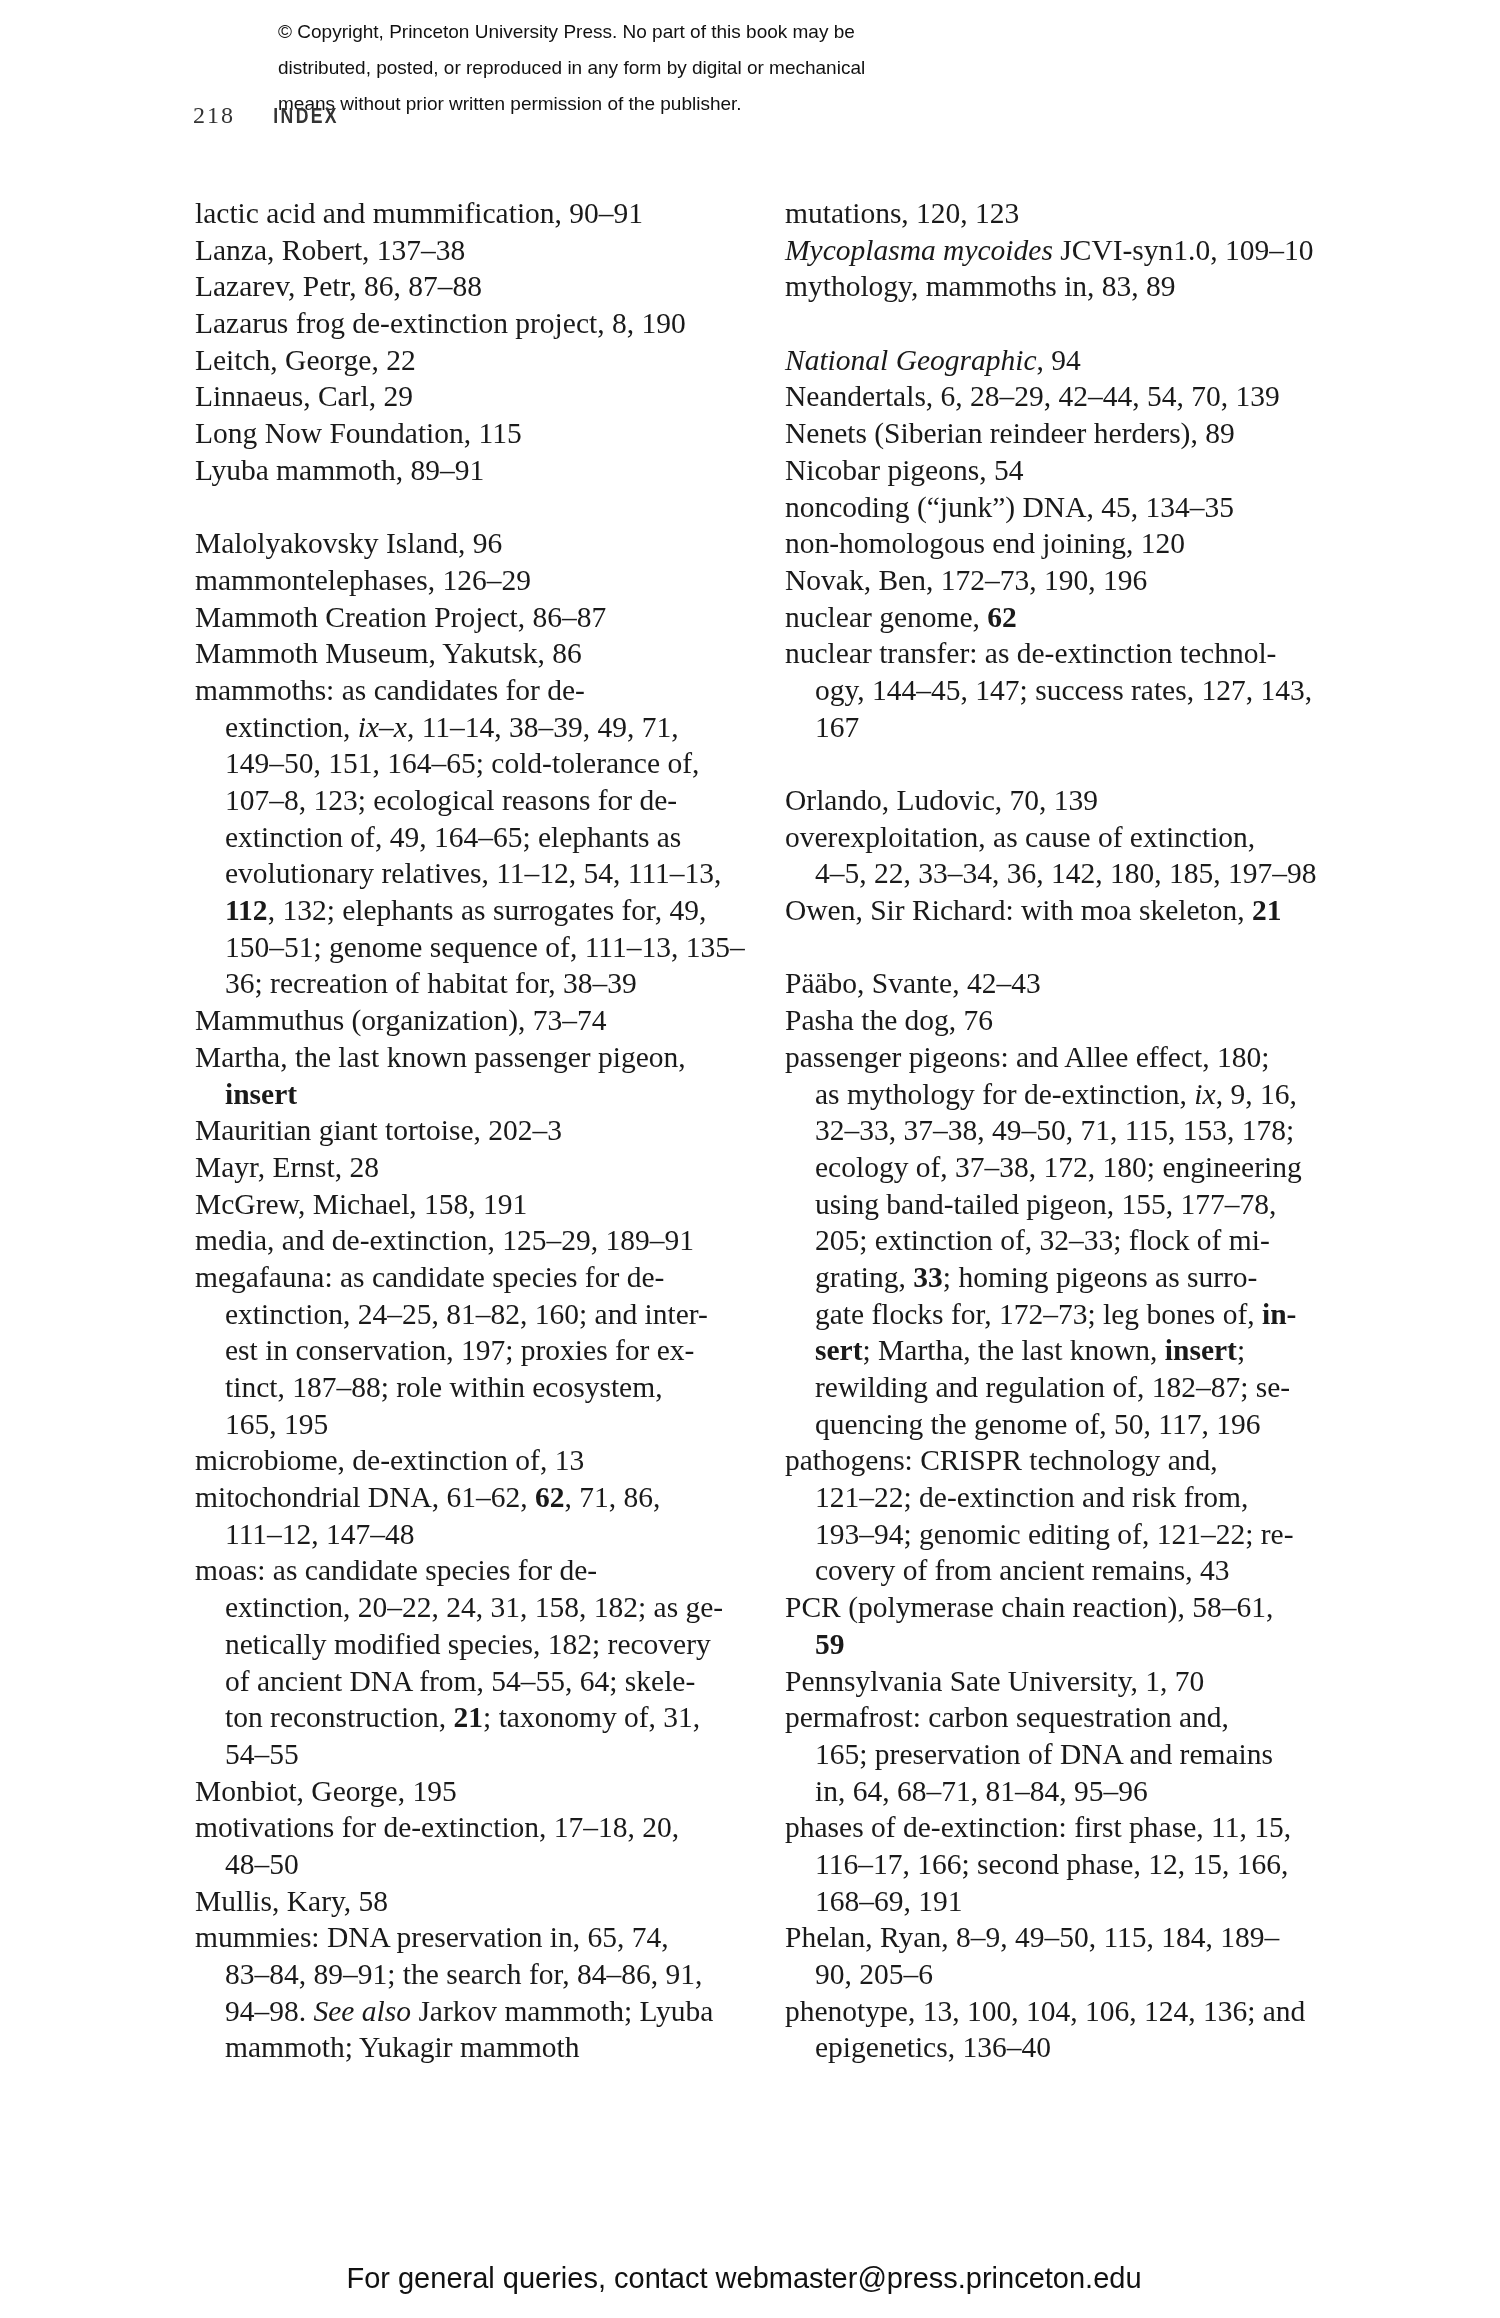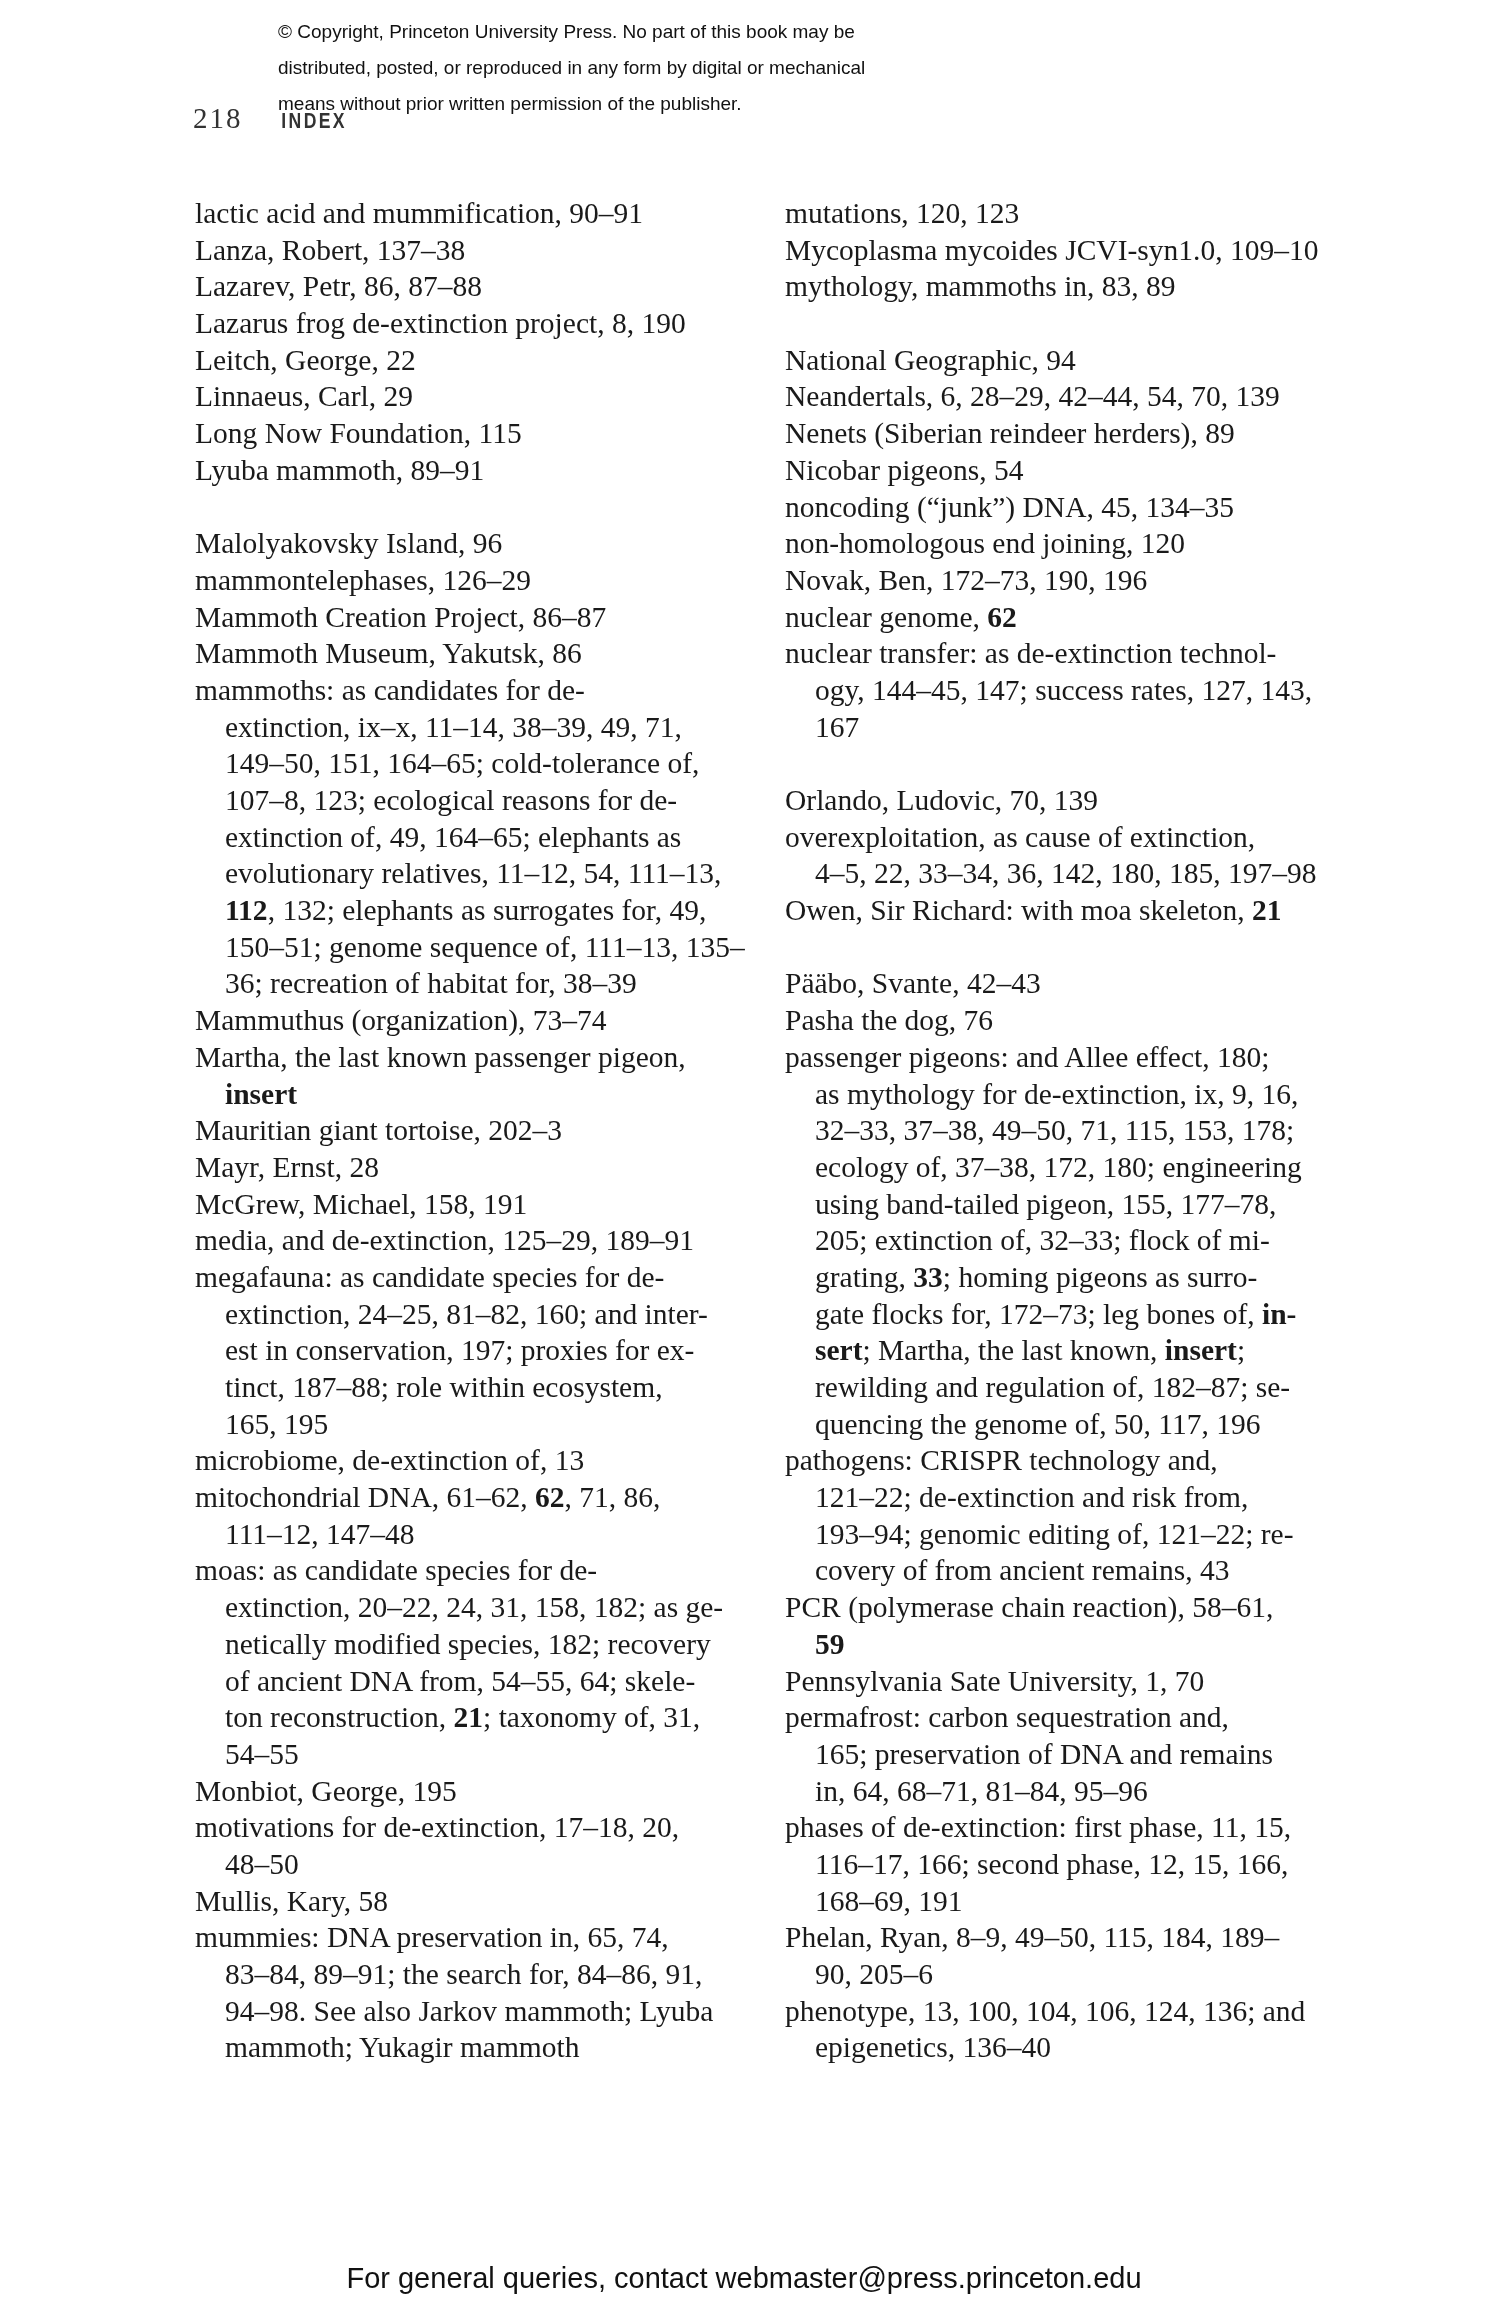--- a/index.html
+++ b/index.html
@@ -2,29 +2,29 @@
 <html><head>
 <meta charset="utf-8">
 <style>
   html, body { margin: 0; padding: 0; background: #ffffff; }
   body { width: 1500px; height: 2318px; position: relative; overflow: hidden; color: #1a1a1a; }
   .copyright {
     position: absolute; left: 278px; top: 14px; width: 1050px;
     font-family: "Liberation Sans", sans-serif; font-size: 19px; line-height: 36px; color: #111;
   }
   .running-head { position: absolute; left: 193px; top: 102px; font-family: "Liberation Serif", serif; color: #333; }
-  .page-number { font-size: 29px; letter-spacing: 2px; text-align: right; }
+  .page-number { font-size: 24px; letter-spacing: 2px; text-align: right; }
   .section-label { font-family: "Liberation Sans", sans-serif; font-size: 22px; font-weight: bold; letter-spacing: 3px; margin-left: 26px; transform: scaleX(0.8); display: inline-block; }
   .column { position: absolute; top: 195px; font-family: "Liberation Serif", serif; font-size: 29.5px; }
   .col-left { left: 195px; width: 570px; }
   .col-right { left: 785px; width: 580px; }
   .line { height: 36.7px; line-height: 36.7px; white-space: nowrap; }
   .line.cont { padding-left: 30px; }
   .line.blank { }
-  .i { }
+  .i { font-style: italic; }
   .b { font-weight: bold; }
   .footer {
     position: absolute; left: 0; width: 1488px; top: 2262px; text-align: center;
     font-family: "Liberation Sans", sans-serif; font-size: 29px; color: #111;
   }
 </style>
 </head>
 <body>
 
 <div class="copyright">

